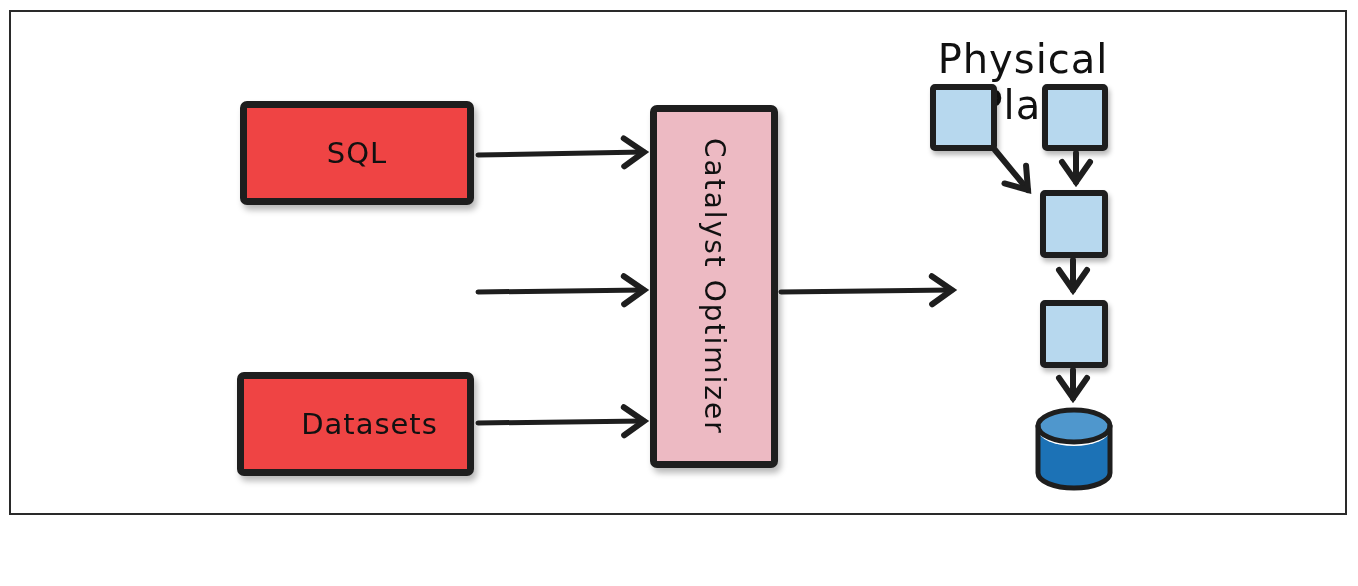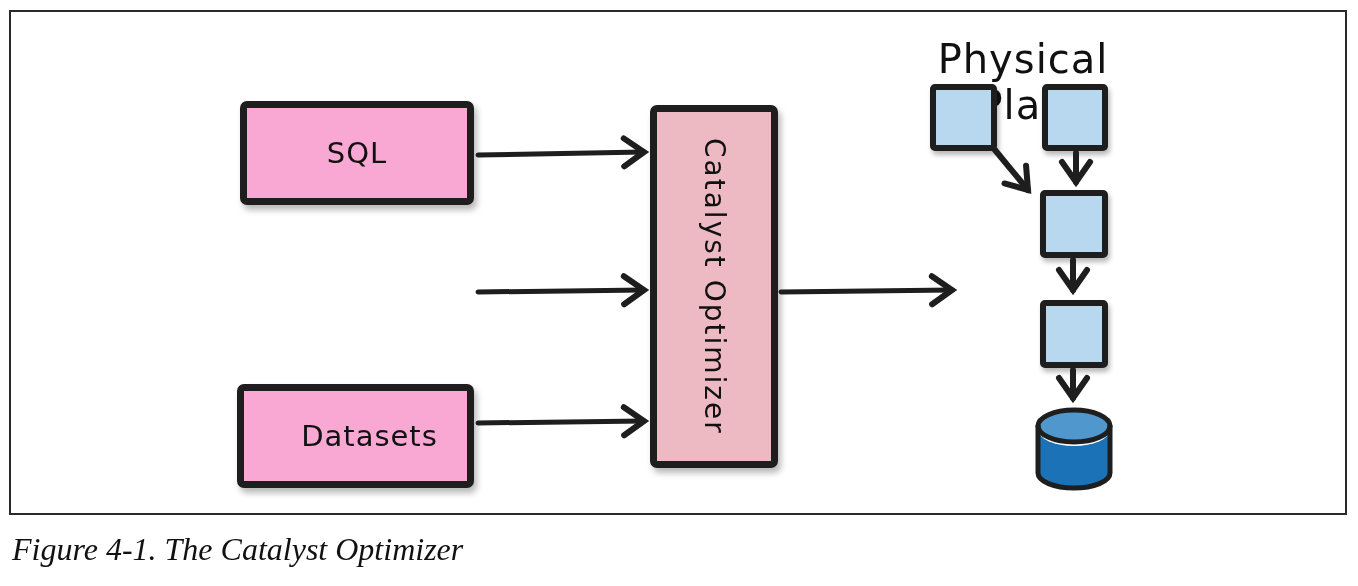--- a/index.html
+++ b/index.html
@@ -31,33 +31,33 @@
     position: absolute;
     box-sizing: border-box;
     border: 7px solid #1e1e1e;
     border-radius: 7px;
     box-shadow: 3px 5px 6px rgba(0,0,0,0.28);
     display: flex;
     align-items: center;
     justify-content: center;
   }
   .input-box {
-    background: #f9a8d4;
+    background: #ef4444;
     width: 237px;
     height: 104px;
     left: 237px;
   }
   .input-box .label {
     font-size: 29px;
     color: #111;
     letter-spacing: 1px;
   }
   #sql-box        { top: 101px; left: 240px; width: 234px; }
   #dataframes-box { top: 237px; }
-  #datasets-box   { top: 384px; padding-left: 28px; }
+  #datasets-box   { top: 372px; padding-left: 28px; }
 
   #catalyst-box {
     left: 650px;
     top: 105px;
     width: 128px;
     height: 363px;
     background: #edbac3;
   }
   #catalyst-box .vlabel {
     writing-mode: vertical-rl;
@@ -159,15 +159,14 @@
 
     <g>
       <path d="M 1038 427 L 1038 473 A 36 15 0 0 0 1110 473 L 1110 427 Z" fill="#1c72b6" stroke="none"></path>
       <ellipse cx="1074" cy="430" rx="36" ry="16" fill="#ffffff"></ellipse>
       <ellipse cx="1074" cy="426" rx="36" ry="16" fill="#4f97cd"></ellipse>
       <path d="M 1038 426 L 1038 473 A 36 15 0 0 0 1110 473 L 1110 426" fill="none" stroke="#1e1e1e" stroke-width="5" stroke-linecap="round"></path>
       <ellipse cx="1074" cy="426" rx="36" ry="16" fill="none" stroke="#1e1e1e" stroke-width="5"></ellipse>
     </g>
   </svg>
 
-  <div id="figure-caption">Figure 4-1. The Catalyst Optimizer</div>
 
 </div>
 
 </body></html>

